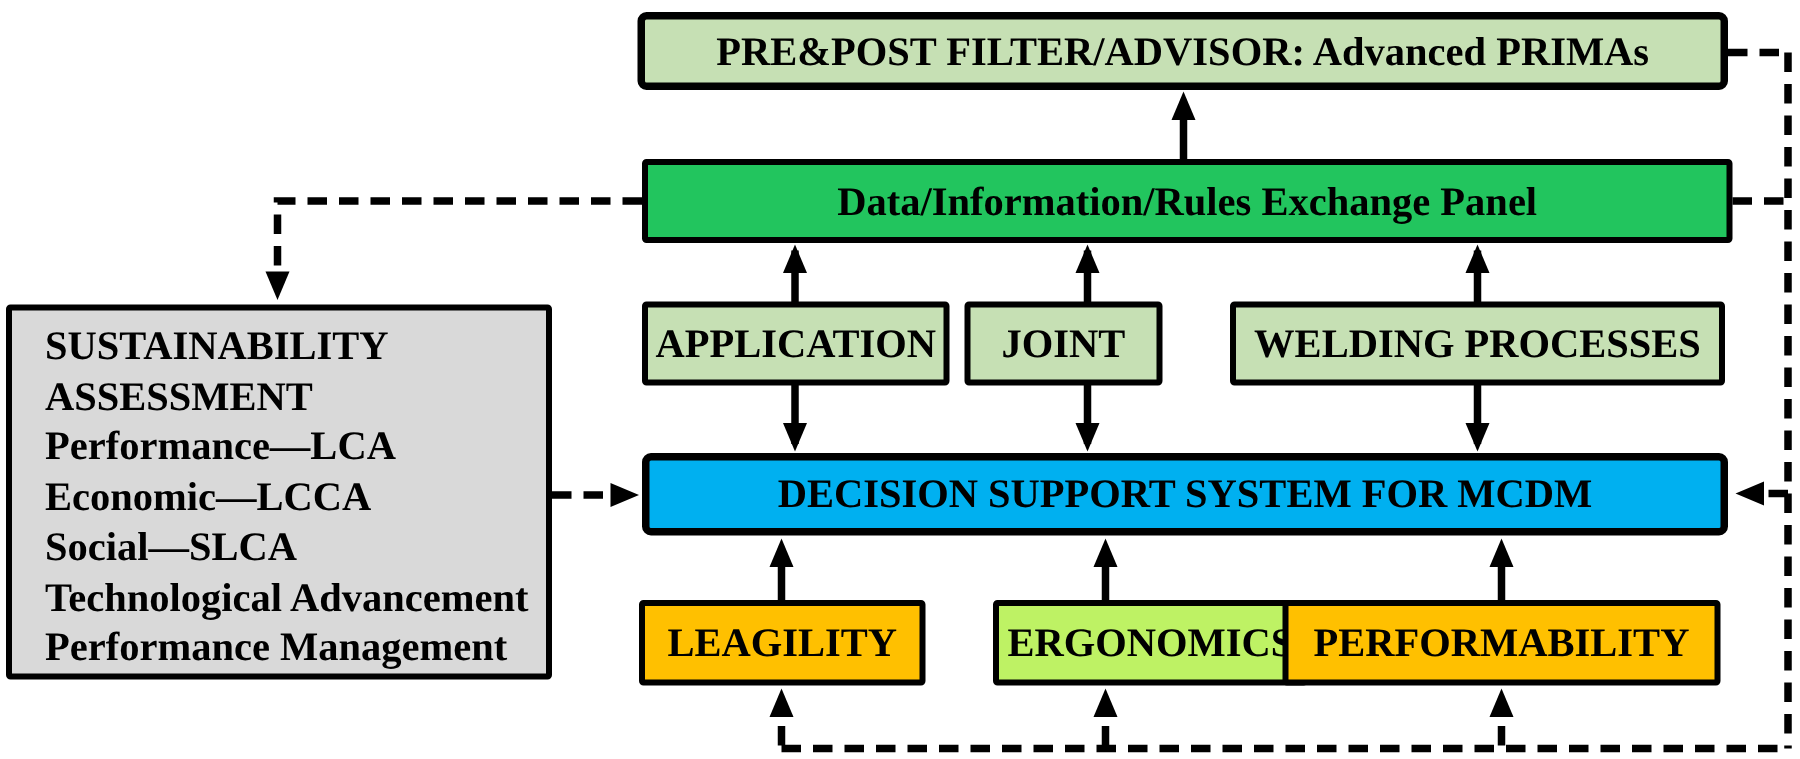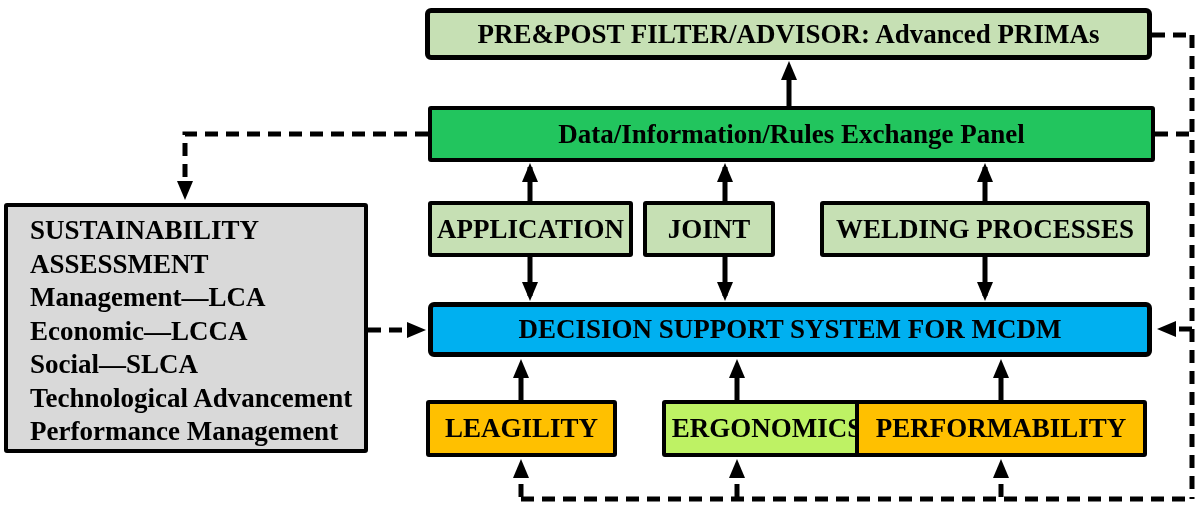--- a/index.html
+++ b/index.html
@@ -129,20 +129,20 @@
 
   <div class="box box-leagility">LEAGILITY</div>
 
   <div class="box box-ergonomics">ERGONOMICS</div>
 
   <div class="box box-performability">PERFORMABILITY</div>
 
   <div class="box box-sustainability">
     <div class="sline">SUSTAINABILITY</div>
     <div class="sline">ASSESSMENT</div>
-    <div class="sline">Management—LCA</div>
+    <div class="sline">Performance—LCA</div>
     <div class="sline">Economic—LCCA</div>
     <div class="sline">Social—SLCA</div>
     <div class="sline">Technological Advancement</div>
     <div class="sline">Performance Management</div>
   </div>
 
 </div>
 
 </body></html>

